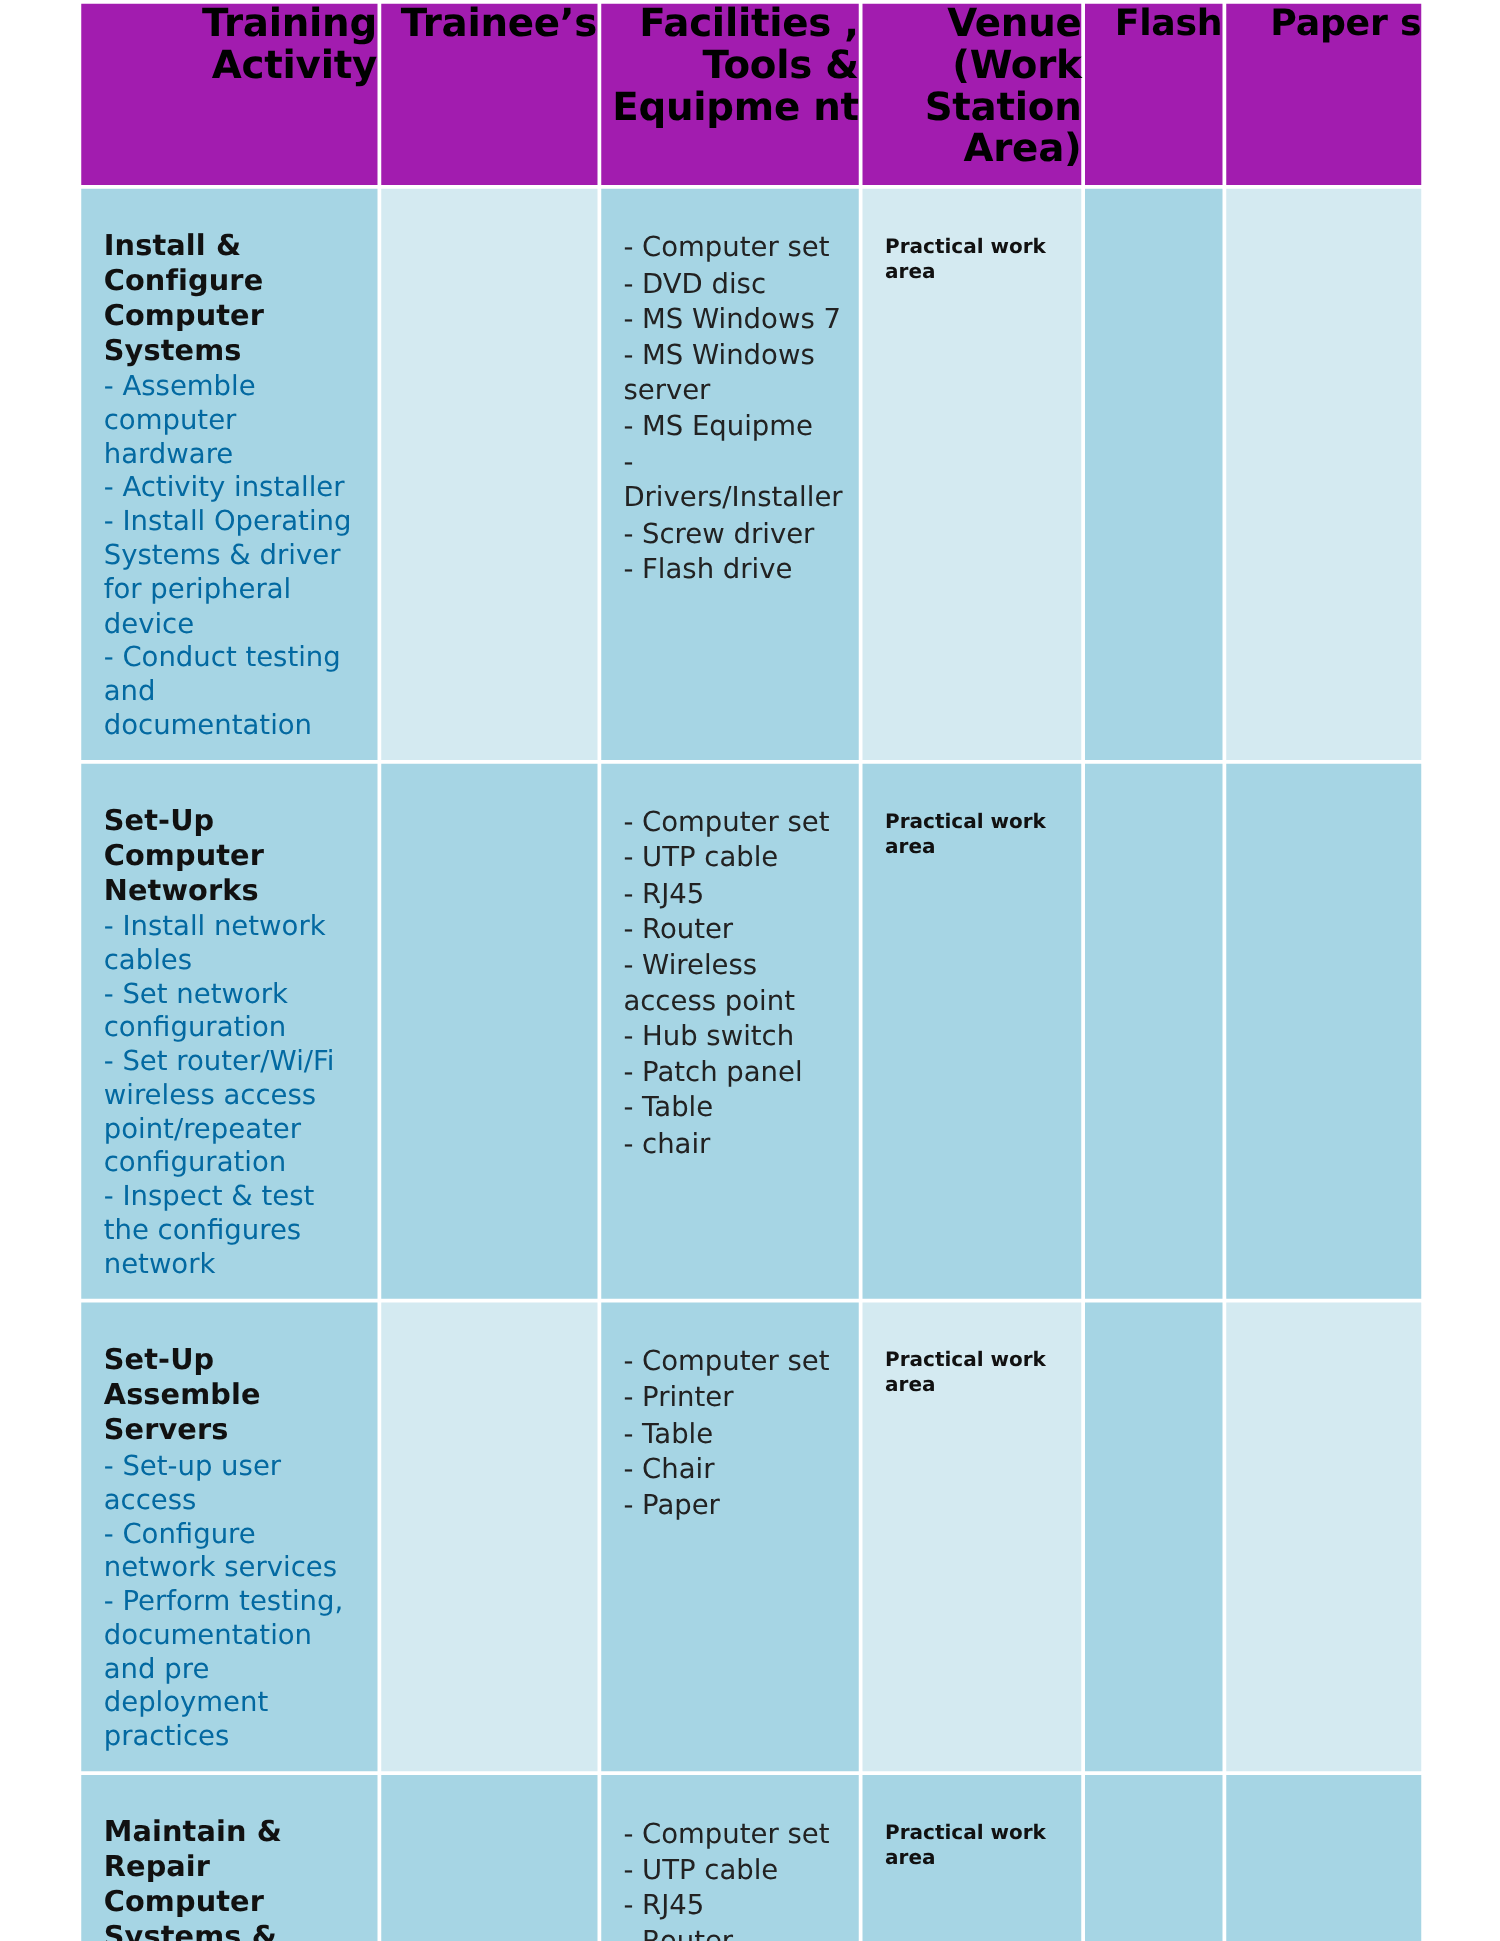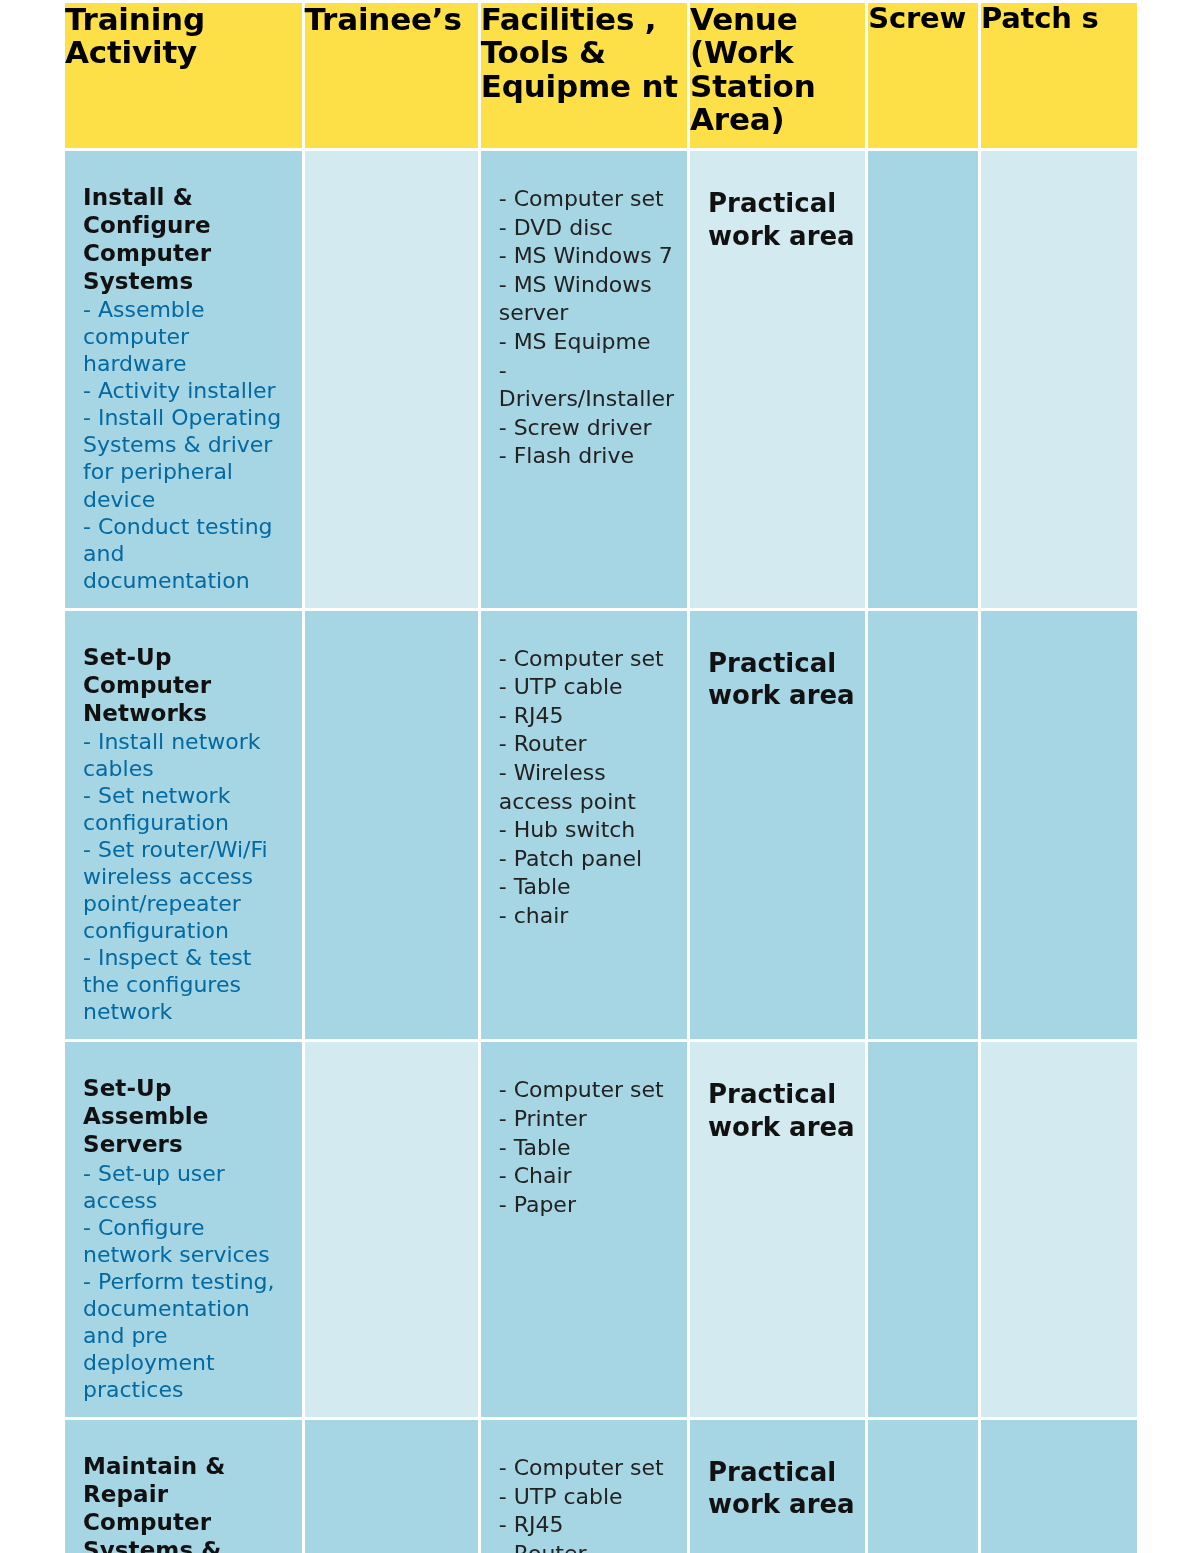--- a/index.html
+++ b/index.html
@@ -41,23 +41,23 @@
   
   col.c-activity  { width: 235px; }
   col.c-trainee   { width: 172px; }
   col.c-facility  { width: 205px; }
   col.c-venue     { width: 174px; }
   col.c-date      { width: 109px; }
   col.c-remarks   { width: 155px; }
 
   
   thead th {
-    background: #fde047;
+    background: #a21caf;
     height: 145px;
-    text-align: left;
+    text-align: right;
     vertical-align: middle;
     font-weight: bold;
     font-size: 31px;
     line-height: 1.08;
     color: #000000;
     letter-spacing: -0.2px;
     word-break: break-word;
     padding: 2px 4px;
   }
   thead th.h-date { font-size: 29px; }
@@ -95,21 +95,21 @@
     font-size: 22px;
     line-height: 1.30;
     color: #222222;
     margin: 0;
     padding-top: 14px;
   }
   .facility-list .li { display: block; }
 
   .venue {
     font-weight: bold;
-    font-size: 26px;
+    font-size: 16px;
     line-height: 1.25;
     color: #111111;
     padding-top: 16px;
   }
 
   
   tr.r0 td { height: 369px; }
   tr.r1 td { height: 398px; }
   tr.r2 td { height: 344px; }
   tr.r3 td { height: 262px; }
@@ -128,22 +128,22 @@
         <col class="c-date">
         <col class="c-remarks">
     </colgroup>
 
     <thead>
       <tr>
         <th class="h-activity">Training Activity</th>
         <th class="h-trainee">Trainee’s</th>
         <th class="h-facility">Facilities , Tools &amp; Equipme nt</th>
         <th class="h-venue">Venue (Work Station Area)</th>
-        <th class="h-date">Screw</th>
-        <th class="h-remarks">Patch s</th>
+        <th class="h-date">Flash</th>
+        <th class="h-remarks">Paper s</th>
       </tr>
     </thead>
 
     <tbody>
 
       <tr class="r0">
         <td class="dark">
           <div class="cellpad indent">
             <div class="title">Install &amp; Configure Computer Systems</div>
             <div class="steps">

